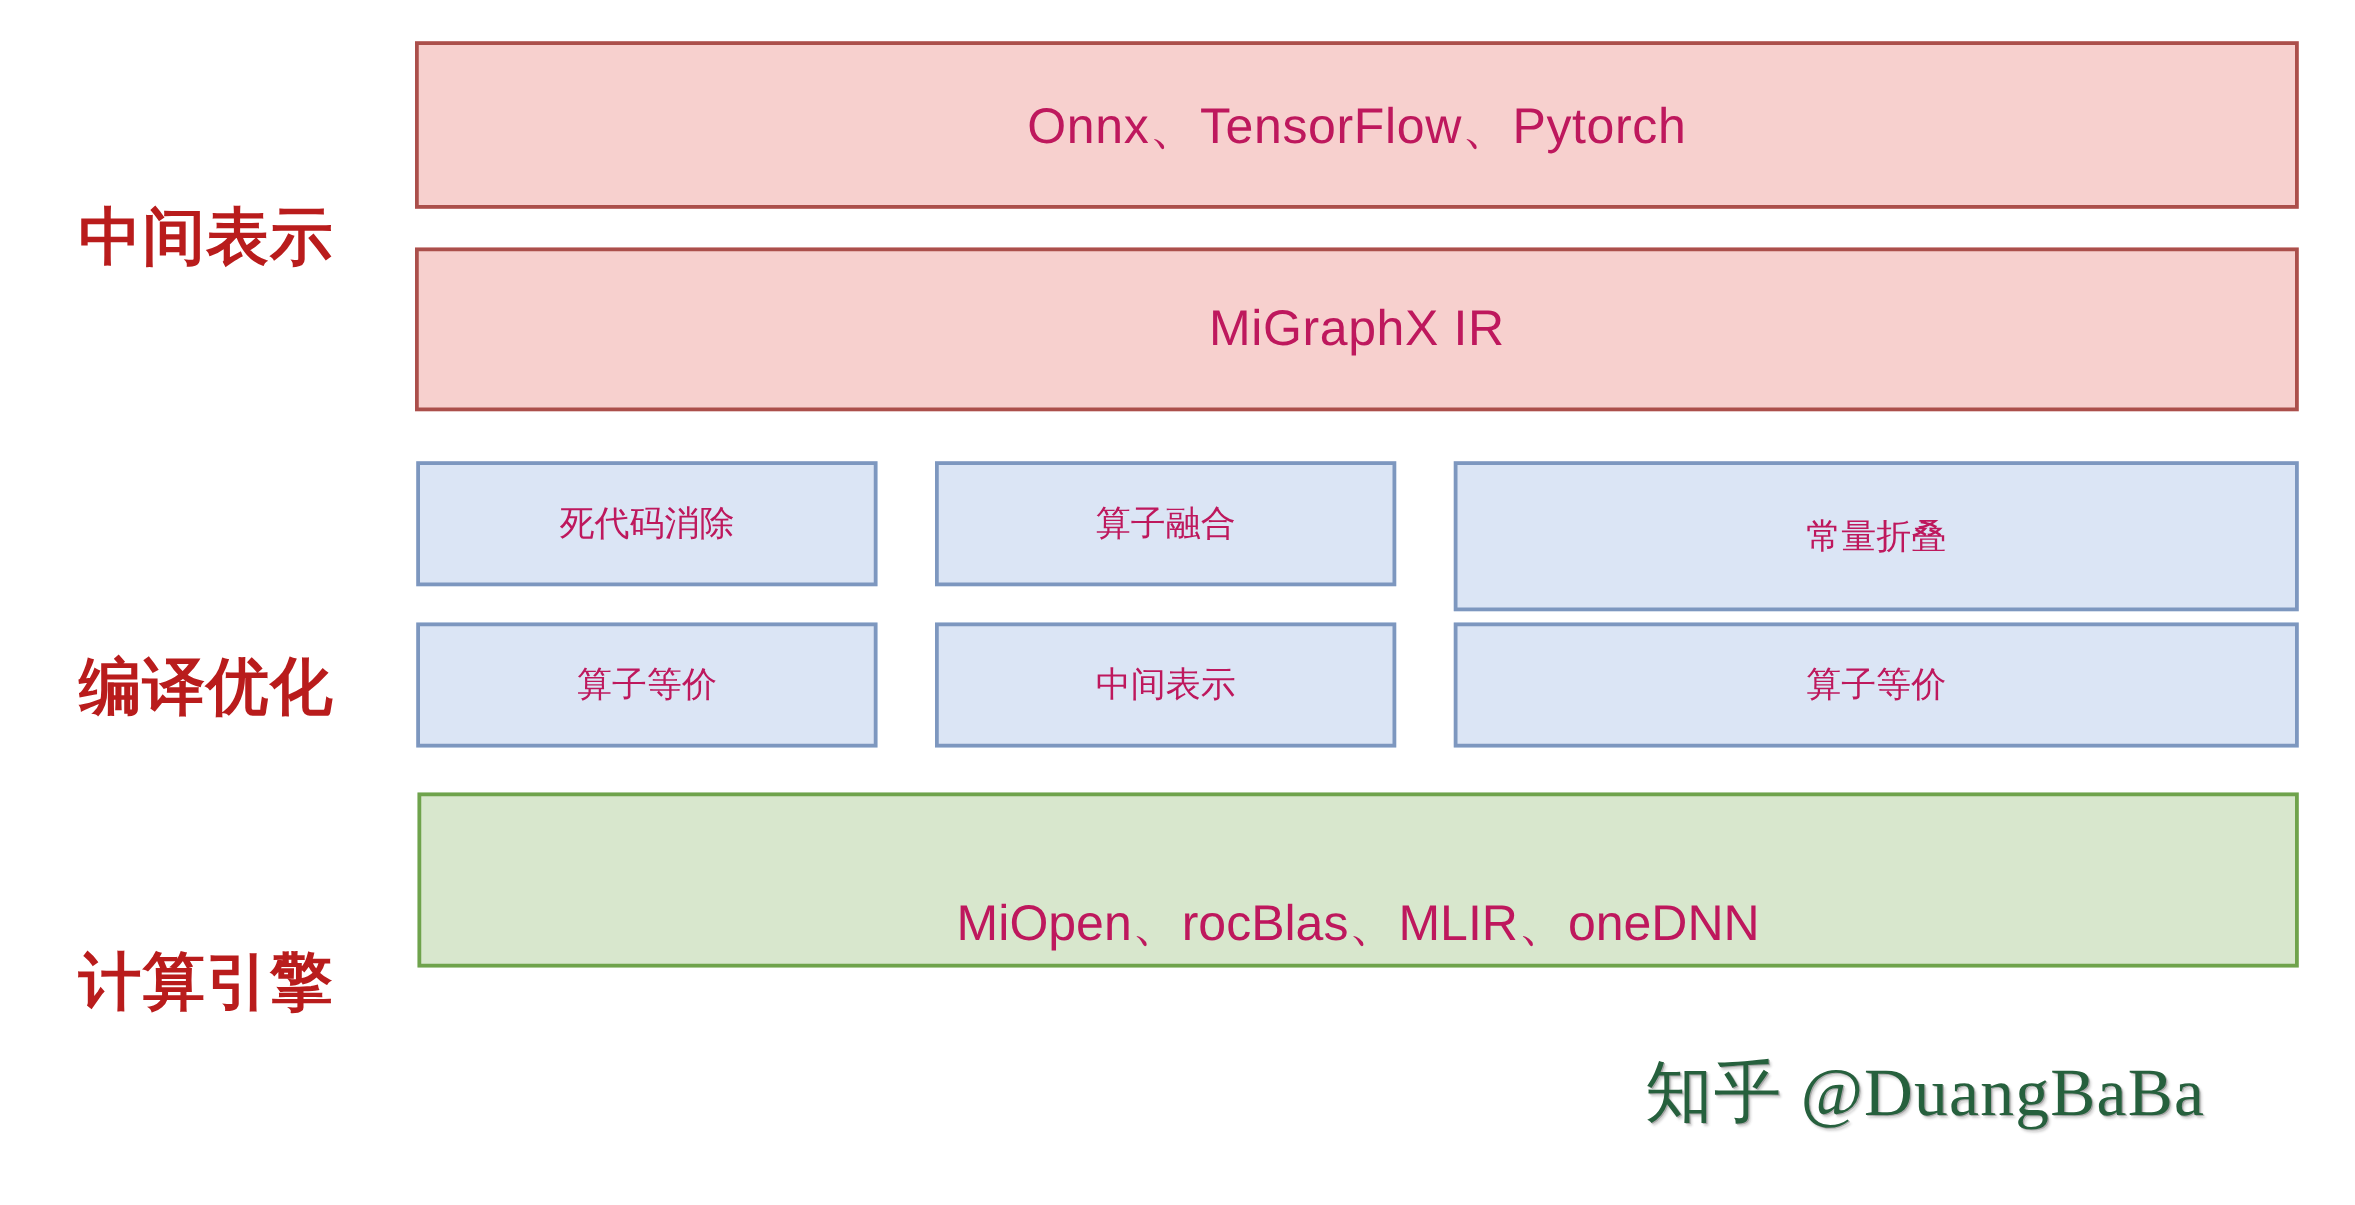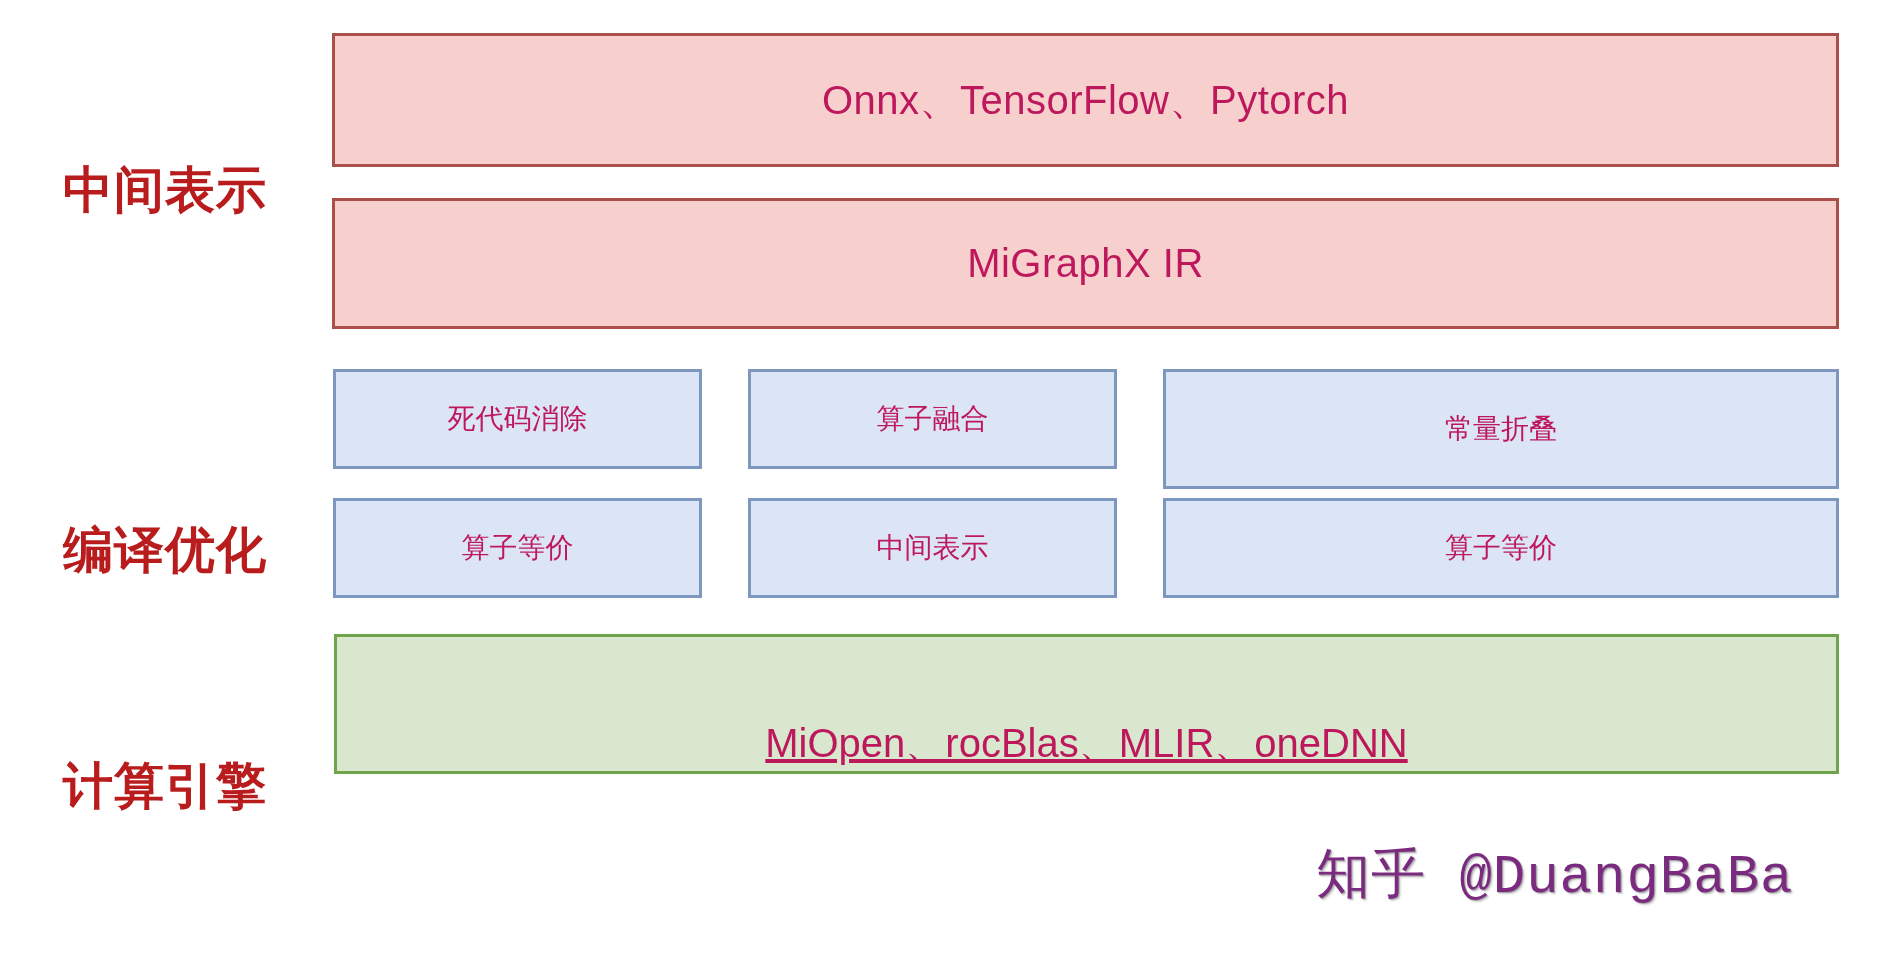--- a/index.html
+++ b/index.html
@@ -72,39 +72,38 @@
     font-size: 40px;
   }
 
   .box-label {
     display: block;
     padding: 0 10px;
   }
 
   
   .box.green {
-    align-items: flex-end;
+    align-items: center;
     padding-top: 68px;
-    text-decoration: underline;
   }
 
   
   .watermark {
     position: absolute;
     left: 1316px;
     top: 838px;
     font-size: 54px;
-    color: #701a75;
+    color: #14532d;
     opacity: 0.92;
     text-shadow:
        1px 1px 0 rgba(120,120,120,0.55),
        2px 2px 2px rgba(110,110,110,0.35);
     white-space: nowrap;
     pointer-events: none;
-    font-family: Liberation Mono, monospace;
+    font-family: Liberation Serif, serif;
     letter-spacing: 1px;
   }
 </style>
 </head>
 <body>
 
 <div class="diagram">
 
   <div class="stage-label ir">中间表示</div>
 

